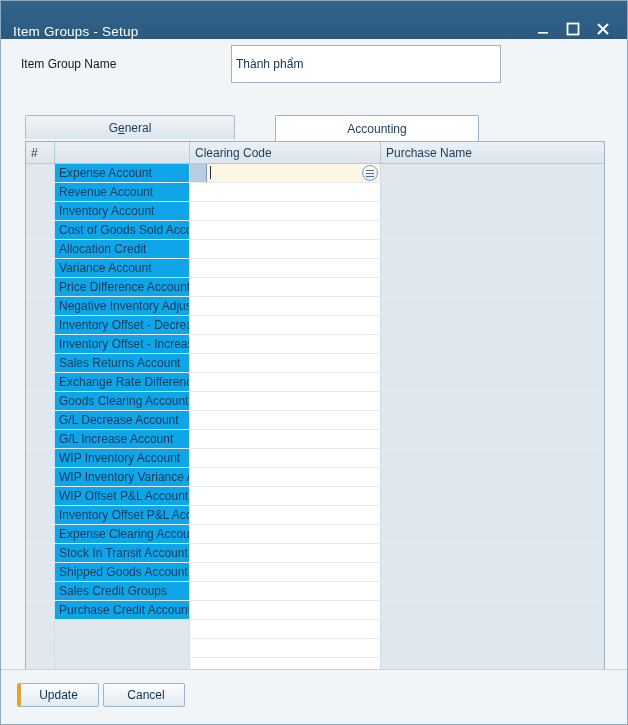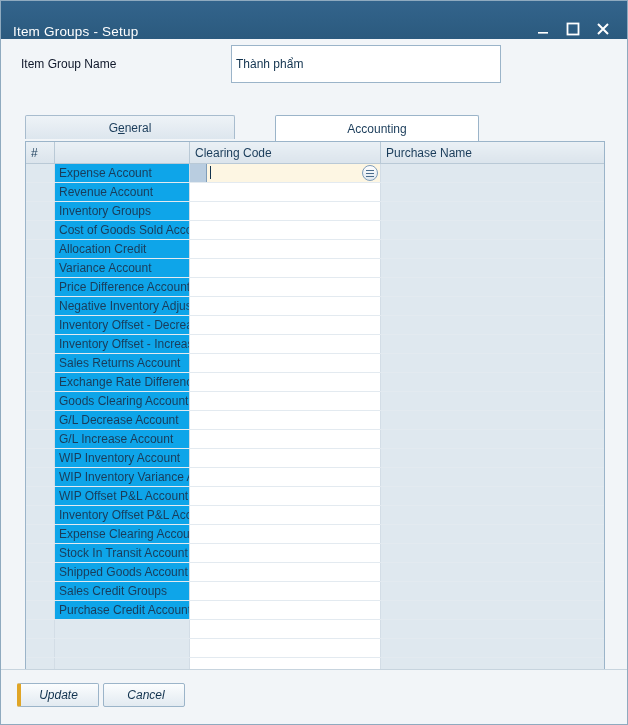--- a/index.html
+++ b/index.html
@@ -234,21 +234,20 @@
     min-width: 82px;
     box-sizing: border-box;
     border: 1px solid #9bb4c9;
     border-radius: 2px;
     background: linear-gradient(to bottom,#fbfdfe 0%, #e2eaf1 100%);
     color: #12334f;
     font-family: "Liberation Sans", sans-serif;
     font-size: 12px;
     padding: 0 12px;
     cursor: default;
-    font-style: italic;
   }
   .btn.primary {
     left: 16px;
     border-left: 4px solid #e0a526;
     padding-left: 10px;
   }
   .btn.secondary { left: 102px; padding-left: 16px; }
 </style>
 </head>
 <body>
@@ -319,21 +318,21 @@
               <td class="c-name"></td>
             </tr>
             <tr>
               <td class="c-num"></td>
               <td class="c-label">Revenue Account</td>
               <td class="c-code"></td>
               <td class="c-name"></td>
             </tr>
             <tr>
               <td class="c-num"></td>
-              <td class="c-label">Inventory Groups</td>
+              <td class="c-label">Inventory Account</td>
               <td class="c-code"></td>
               <td class="c-name"></td>
             </tr>
             <tr>
               <td class="c-num"></td>
               <td class="c-label">Cost of Goods Sold Accou</td>
               <td class="c-code"></td>
               <td class="c-name"></td>
             </tr>
             <tr>

